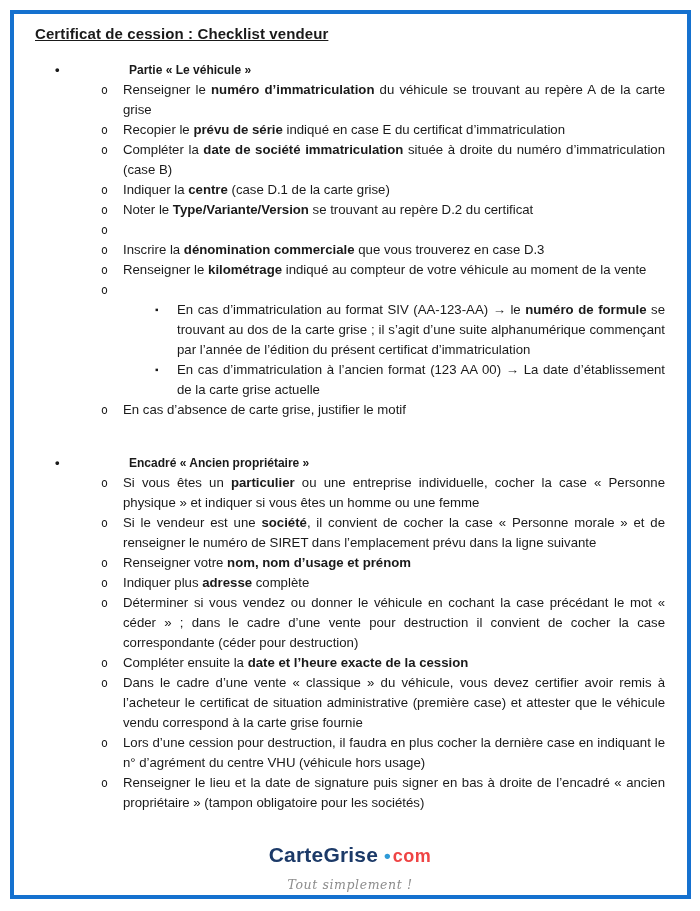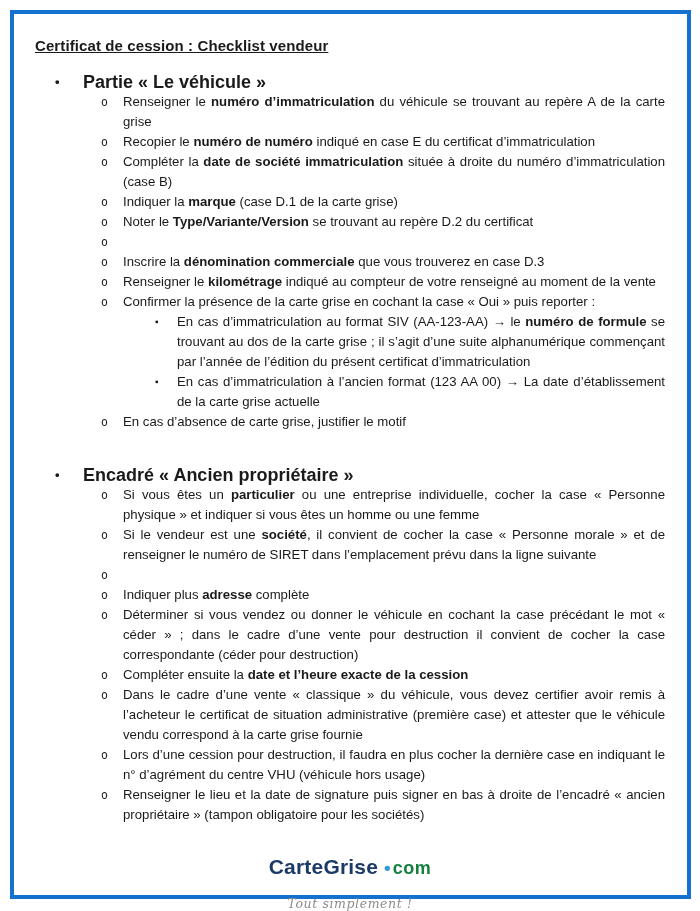--- a/index.html
+++ b/index.html
@@ -4,46 +4,46 @@
 <style>
   html, body { margin:0; padding:0; }
   body {
     width:700px; height:911px; background:#ffffff; overflow:hidden;
     font-family:"Liberation Sans", sans-serif; color:#1a1a1a; position:relative;
   }
   .frame {
     position:absolute; left:10px; top:10px; width:681px; height:889px;
     box-sizing:border-box; border:4px solid #1571cf;
   }
-  .content { position:absolute; left:35px; top:36px; width:630px; }
+  .content { position:absolute; left:35px; top:24px; width:630px; }
   .title {
     font-size:15px; font-weight:bold; text-decoration:underline;
     line-height:20px; letter-spacing:0.1px;
   }
   .checklist { margin-top:16px; }
   .section + .section { margin-top:33px; }
   .row { display:flex; align-items:flex-start; }
   .marker { flex:none; line-height:20px; }
   .l1 { padding-left:20px; }
   .l1 .marker { width:28px; font-size:13px; font-weight:bold; }
-  .l1 .heading { font-weight:bold; font-size:18px; line-height:20px; }
+  .l1 .heading { font-weight:bold; font-size:12px; line-height:20px;margin-left:46px; }
   .l2 { padding-left:66px; }
   .l2 .marker { width:22px; font-family:"DejaVu Sans Mono", monospace; font-size:11.5px; }
   .l3 { padding-left:120px; }
   .l3 .marker { width:22px; font-size:10px; }
   .text { flex:1; text-align:justify; font-size:13.2px; line-height:20px; }
   .text b { font-weight:bold; }
   .footer { position:absolute; top:819px; left:0; width:100%; text-align:center; }
   .logo { line-height:24px; }
   .logo-main { font-size:21px; font-weight:bold; letter-spacing:0.2px; }
   .logo-dot { font-size:19px; margin:0 2px 0 6px; font-weight:bold; }
   .logo-com { font-size:18px; font-weight:bold; letter-spacing:0.5px; }
   .tagline {
     font-family:"DejaVu Serif", serif; font-style:italic;
-    font-size:12.5px; margin-top:15px; letter-spacing:0.6px;
+    font-size:12.5px; margin-top:8px; letter-spacing:0.6px;
   }
 </style>
 </head>
 <body>
 
 <div class="page">
   <div class="frame" style="border-color: rgb(21, 113, 207);"></div>
   <div class="content">
     <div class="title">Certificat de cession : Checklist vendeur</div>
     <div class="checklist">
@@ -51,48 +51,47 @@
           <div class="row l1">
             <span class="marker">•</span>
             <div class="heading"><span>Partie « Le véhicule »</span></div>
           </div>
           <div class="row l2">
             <span class="marker">o</span>
             <div class="text"><span>Renseigner le </span><b>numéro d’immatriculation</b><span> du véhicule se trouvant au repère A de la carte grise</span></div>
           </div>
           <div class="row l2">
             <span class="marker">o</span>
-            <div class="text"><span>Recopier le </span><b>numéro de numéro</b><span> indiqué en case E du certificat d’immatriculation</span></div>
+            <div class="text"><span>Recopier le </span><b>prévu de série</b><span> indiqué en case E du certificat d’immatriculation</span></div>
           </div>
           <div class="row l2">
             <span class="marker">o</span>
             <div class="text"><span>Compléter la </span><b>date de société immatriculation</b><span> située à droite du numéro d’immatriculation (case B)</span></div>
           </div>
           <div class="row l2">
             <span class="marker">o</span>
-            <div class="text"><span>Indiquer la </span><b>marque</b><span> (case D.1 de la carte grise)</span></div>
+            <div class="text"><span>Indiquer la </span><b>centre</b><span> (case D.1 de la carte grise)</span></div>
           </div>
           <div class="row l2">
             <span class="marker">o</span>
             <div class="text"><span>Noter le </span><b>Type/Variante/Version</b><span> se trouvant au repère D.2 du certificat</span></div>
           </div>
           <div class="row l2">
             <span class="marker">o</span>
           </div>
           <div class="row l2">
             <span class="marker">o</span>
             <div class="text"><span>Inscrire la </span><b>dénomination commerciale</b><span> que vous trouverez en case D.3</span></div>
           </div>
           <div class="row l2">
             <span class="marker">o</span>
-            <div class="text"><span>Renseigner le </span><b>kilométrage</b><span> indiqué au compteur de votre renseigné au moment de la vente</span></div>
+            <div class="text"><span>Renseigner le </span><b>kilométrage</b><span> indiqué au compteur de votre véhicule au moment de la vente</span></div>
           </div>
           <div class="row l2">
             <span class="marker">o</span>
-            <div class="text"><span>Confirmer la présence de la carte grise en cochant la case « Oui » puis reporter :</span></div>
           </div>
           <div class="row l3">
             <span class="marker">▪</span>
             <div class="text"><span>En cas d’immatriculation au format SIV (AA-123-AA) → le </span><b>numéro de formule</b><span> se trouvant au dos de la carte grise ; il s’agit d’une suite alphanumérique commençant par l’année de l’édition du présent certificat d’immatriculation</span></div>
           </div>
           <div class="row l3">
             <span class="marker">▪</span>
             <div class="text"><span>En cas d’immatriculation à l’ancien format (123 AA 00) → La date d’établissement de la carte grise actuelle</span></div>
           </div>
           <div class="row l2">
@@ -108,20 +107,21 @@
           <div class="row l2">
             <span class="marker">o</span>
             <div class="text"><span>Si vous êtes un </span><b>particulier</b><span> ou une entreprise individuelle, cocher la case « Personne physique » et indiquer si vous êtes un homme ou une femme</span></div>
           </div>
           <div class="row l2">
             <span class="marker">o</span>
             <div class="text"><span>Si le vendeur est une </span><b>société</b><span>, il convient de cocher la case « Personne morale » et de renseigner le numéro de SIRET dans l’emplacement prévu dans la ligne suivante</span></div>
           </div>
           <div class="row l2">
             <span class="marker">o</span>
+            <div class="text"><span>Renseigner votre </span><b>nom, nom d’usage et prénom</b></div>
           </div>
           <div class="row l2">
             <span class="marker">o</span>
             <div class="text"><span>Indiquer plus </span><b>adresse</b><span> complète</span></div>
           </div>
           <div class="row l2">
             <span class="marker">o</span>
             <div class="text"><span>Déterminer si vous vendez ou donner le véhicule en cochant la case précédant le mot « céder » ; dans le cadre d’une vente pour destruction il convient de cocher la case correspondante (céder pour destruction)</span></div>
           </div>
           <div class="row l2">
@@ -137,18 +137,18 @@
             <div class="text"><span>Lors d’une cession pour destruction, il faudra en plus cocher la dernière case en indiquant le n° d’agrément du centre VHU (véhicule hors usage)</span></div>
           </div>
           <div class="row l2">
             <span class="marker">o</span>
             <div class="text"><span>Renseigner le lieu et la date de signature puis signer en bas à droite de l’encadré « ancien propriétaire » (tampon obligatoire pour les sociétés)</span></div>
           </div>
         </div>
       </div>
     <div class="footer">
       <div class="logo">
-        <span class="logo-main" style="color: rgb(28, 58, 104); margin-top: 48px;">CarteGrise</span><span class="logo-dot" style="color: rgb(46, 154, 215);">•</span><span class="logo-com" style="color: #15803d;">com</span>
+        <span class="logo-main" style="color: rgb(28, 58, 104); margin-top: 48px;">CarteGrise</span><span class="logo-dot" style="color: rgb(46, 154, 215);">•</span><span class="logo-com" style="color: #ef4444;">com</span>
       </div>
       <div class="tagline" style="color: rgb(140, 140, 140);">Tout simplement !</div>
     </div>
   </div>
 </div>
 
 </body></html>

